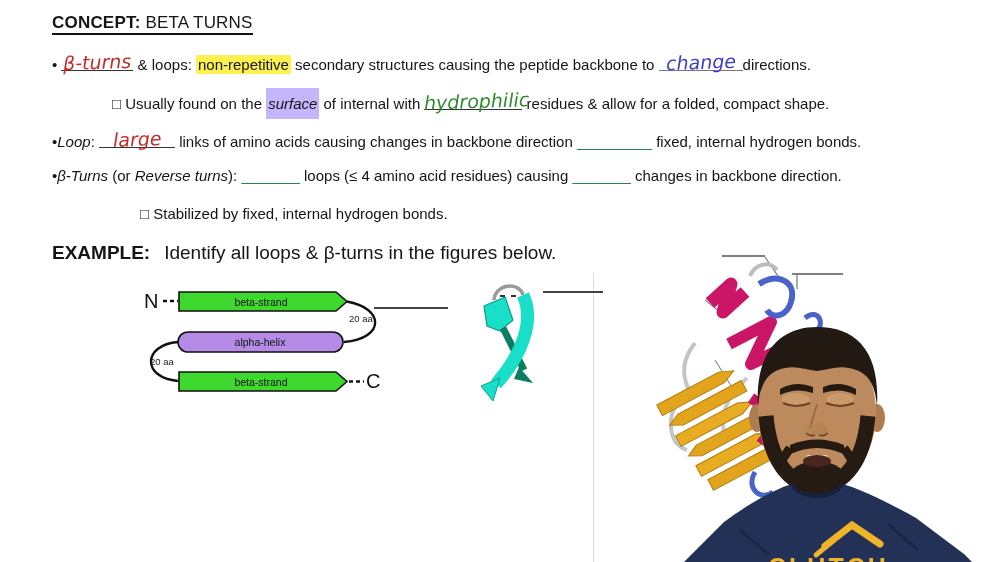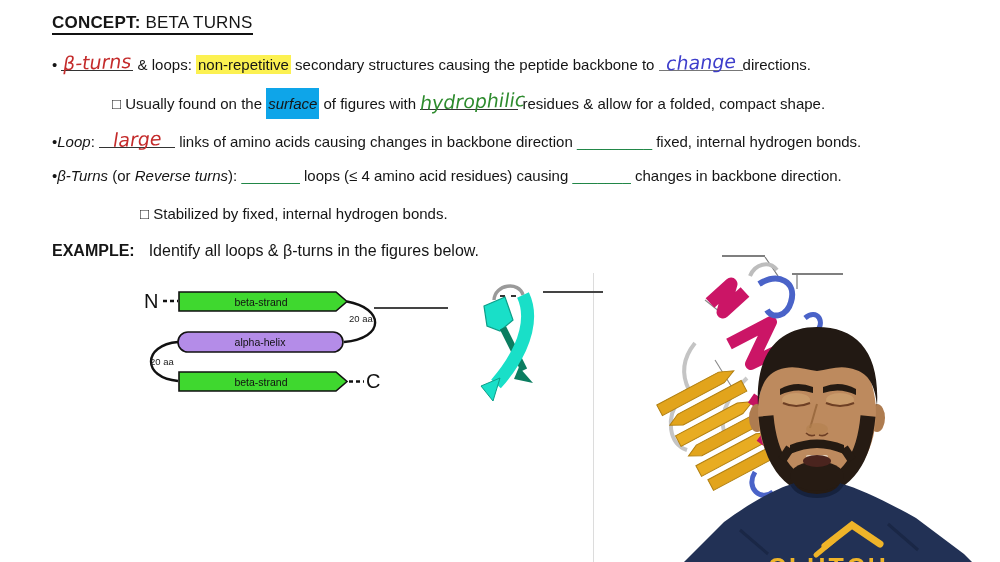--- a/index.html
+++ b/index.html
@@ -8,21 +8,21 @@
     position:relative; width:1000px; height:562px; overflow:hidden;
     background:#fff; font-family:"Liberation Sans", sans-serif; color:#111;
   }
   .line { position:absolute; white-space:nowrap; font-size:15px; color:#151515; }
   .t-title { left:52px; top:13px; font-size:17px; letter-spacing:.2px; }
   .t-title .underlined { border-bottom:2px solid #111; padding-bottom:1px; }
   .bold { font-weight:bold; }
   .ital { font-style:italic; }
   .term { font-style:italic; }
   .mark-y { background:#FCF151; padding:1px 2px; }
-  .mark-g { background:#0ea5e9; padding:7px 2px; font-style:italic; }
+  .mark-g { background:#c4b5fd; padding:7px 2px; font-style:italic; }
   .blankline { display:inline-block; border-bottom:1.6px solid #333; text-align:center; vertical-align:baseline; height:19px; }
   .hw { font-family:"DejaVu Sans", sans-serif; font-style:italic; font-size:19px; display:inline-block; transform:rotate(-2deg); position:relative; top:-1px; }
   .hw-red { color:#C42B2B; }
   .hw-blue { color:#3E3ECB; }
   .hw-green { color:#2E8B2E; }
   .us { letter-spacing:0; color:#15803d; }
   .figure { position:absolute; }
   .vdivider { position:absolute; left:593px; top:273px; width:1px; height:289px; background:#DCDCDC; }
   svg text { font-family:"Liberation Sans", sans-serif; }
 </style>
@@ -33,34 +33,34 @@
 
   <div class="line t-title">
     <span class="underlined"><span class="bold">CONCEPT:</span><span> </span><span>BETA TURNS</span></span>
   </div>
 
   <div class="line" style="left:52px; top:52px;">
     <span>•</span><span> </span><span class="blankline" style="width:72px;"><span class="hw hw-red">β-turns</span></span><span> &amp; loops: </span><span class="mark-y">non-repetitive</span><span> secondary structures causing the peptide backbone to </span><span class="blankline" style="width:84px; border-bottom-color:#777;"><span class="hw hw-blue">change</span></span><span>directions.</span>
   </div>
 
   <div class="line" style="left:112px; top:91px;">
-    <span>□ Usually found on the </span><span class="mark-g">surface</span><span> of figures with </span><span class="blankline" style="width:98px;"><span class="hw hw-green">hydrophilic</span></span><span> residues &amp; allow for a folded, compact shape.</span>
+    <span>□ Usually found on the </span><span class="mark-g">surface</span><span> of internal with </span><span class="blankline" style="width:98px;"><span class="hw hw-green">hydrophilic</span></span><span> residues &amp; allow for a folded, compact shape.</span>
   </div>
 
   <div class="line" style="left:52px; top:129px;">
     <span>•</span><span class="term">Loop</span><span>: </span><span class="blankline" style="width:76px;"><span class="hw hw-red">large</span></span><span> links of amino acids causing changes in backbone direction </span><span class="us">_________</span><span> fixed, internal hydrogen bonds.</span>
   </div>
 
   <div class="line" style="left:52px; top:167px;">
     <span>•</span><span class="term">β-Turns</span><span> (or </span><span class="ital">Reverse turns</span><span>): </span><span class="us">_______</span><span> loops  (≤ 4 amino acid residues) causing </span><span class="us">_______</span><span> changes in backbone direction.</span>
   </div>
 
   <div class="line" style="left:96px; top:205px;padding-left:44px;">□ Stabilized by fixed, internal hydrogen bonds.</div>
 
-  <div class="line" style="left:52px; top:242px; font-size:16px;">
+  <div class="line" style="left:52px; top:242px; font-size:19px;">
     <span class="bold">EXAMPLE:</span><span style="display:inline-block; width:14px;"></span><span>Identify all loops &amp; β-turns in the figures below.</span>
   </div>
 
   <svg class="figure" style="left:138px; top:283px;" width="330" height="118" viewBox="0 0 330 118">
     <text x="6" y="25" font-size="20" fill="#111">N</text>
     <line x1="25" y1="18" x2="40" y2="18" stroke="#111" stroke-width="2.4" stroke-dasharray="4,3"></line>
     <polygon points="41,9 198,9 209,18.5 198,28 41,28" fill="#3FD82F" stroke="#111" stroke-width="1.6"></polygon>
     <text x="123" y="23" font-size="10.5" text-anchor="middle" fill="#111">beta-strand</text>
     <path d="M 209,18.5 C 246,25 248,55 206,59" fill="none" stroke="#111" stroke-width="2.4"></path>
     <text x="211" y="39" font-size="9.5" fill="#222">20 aa</text>

